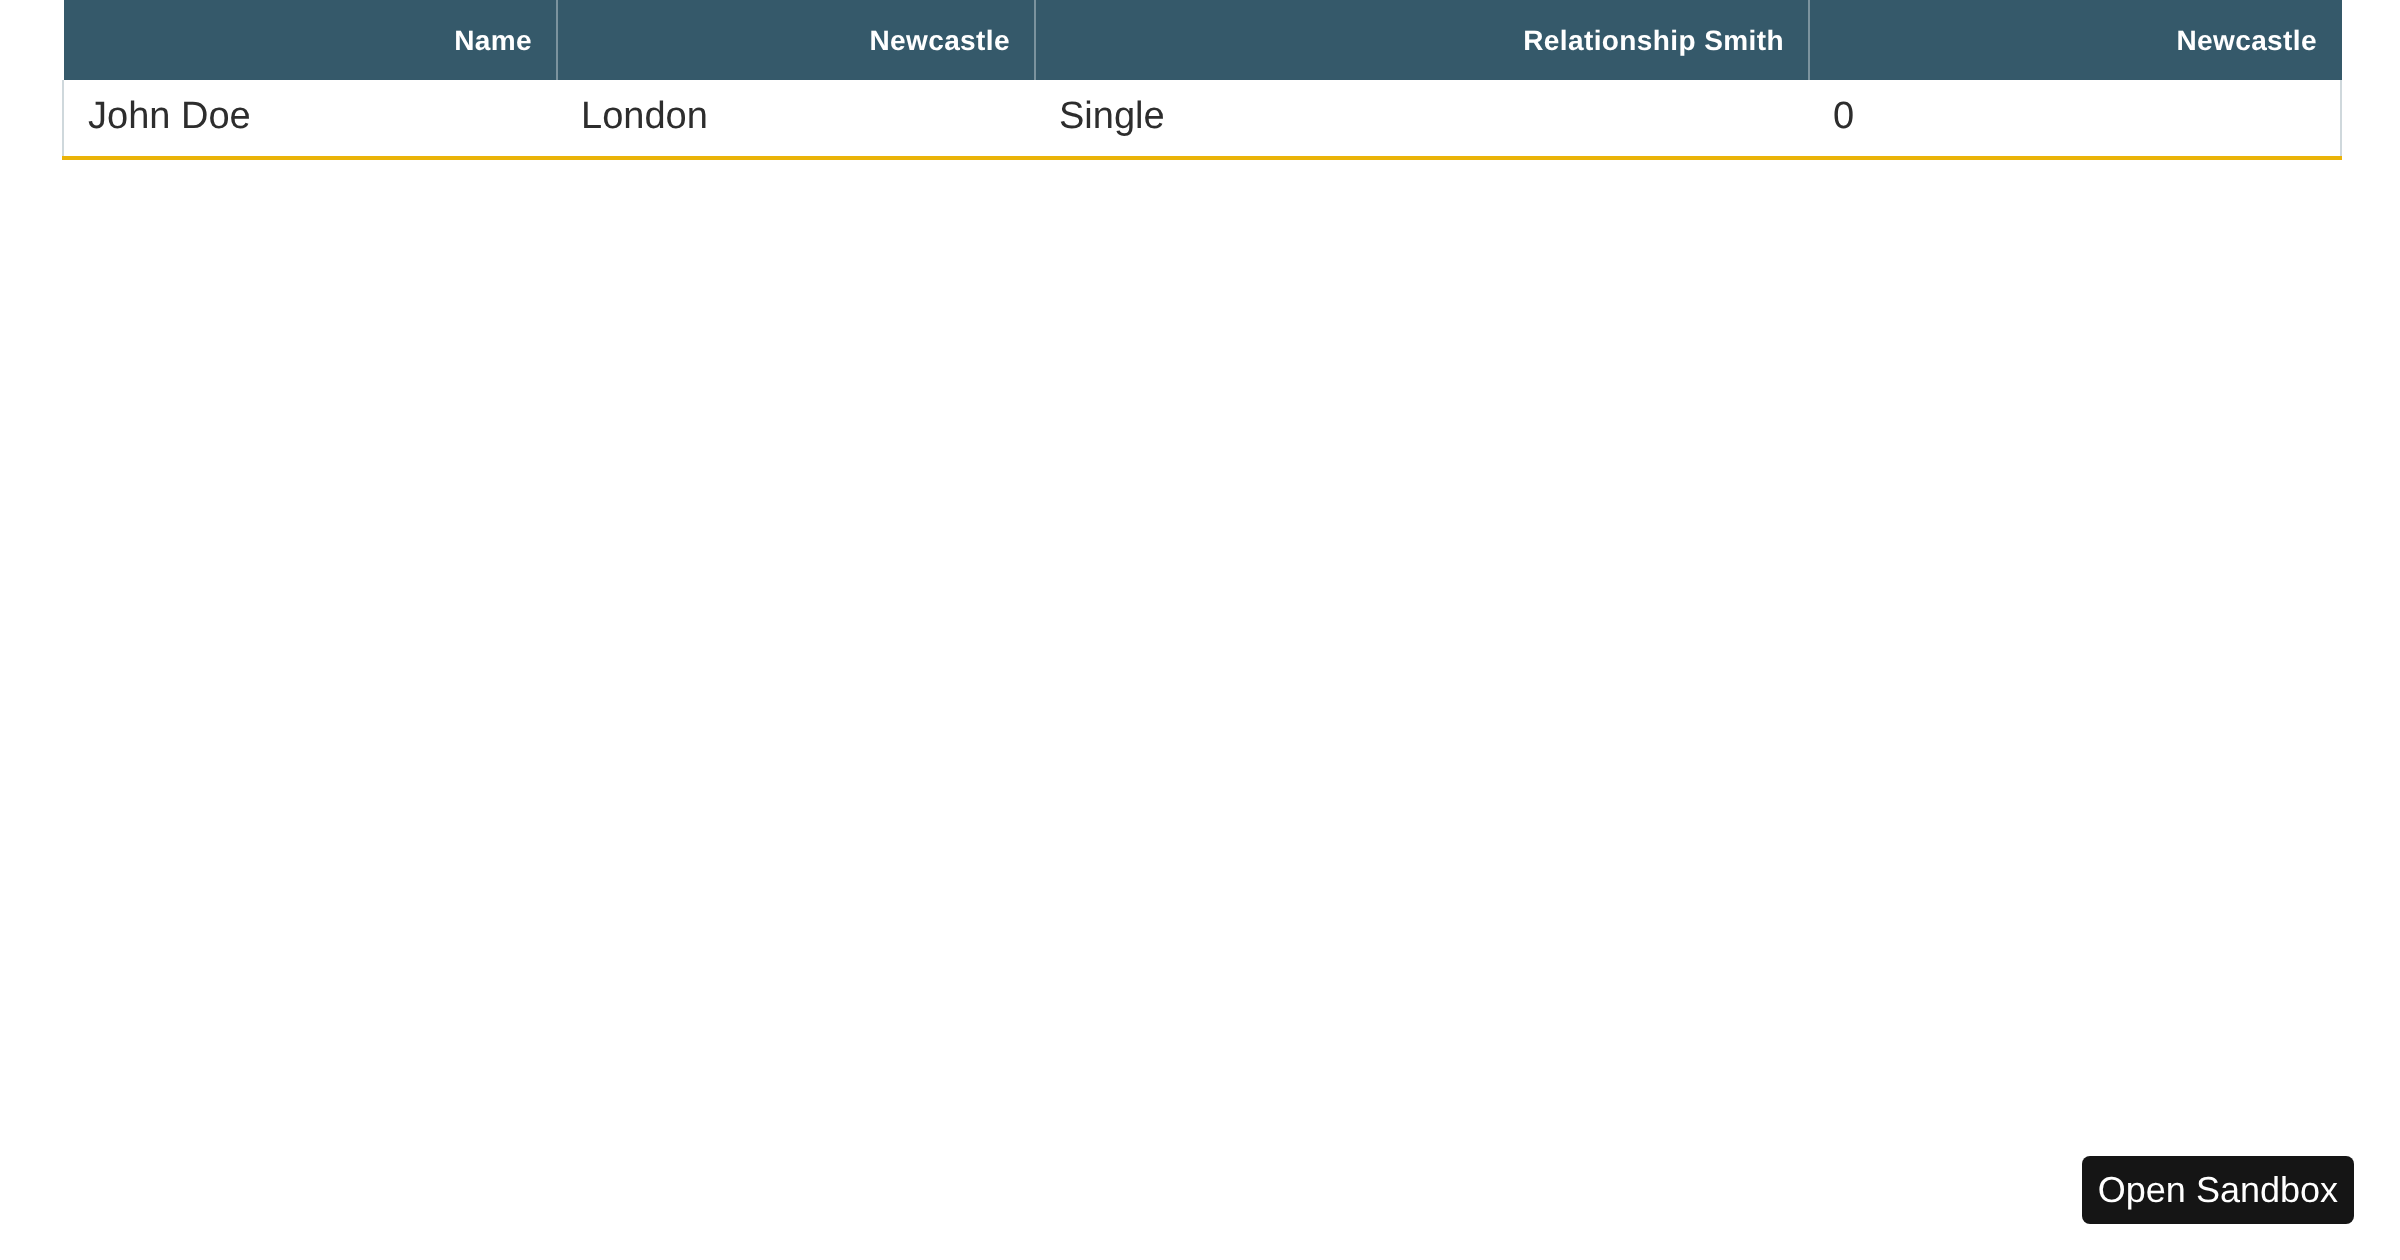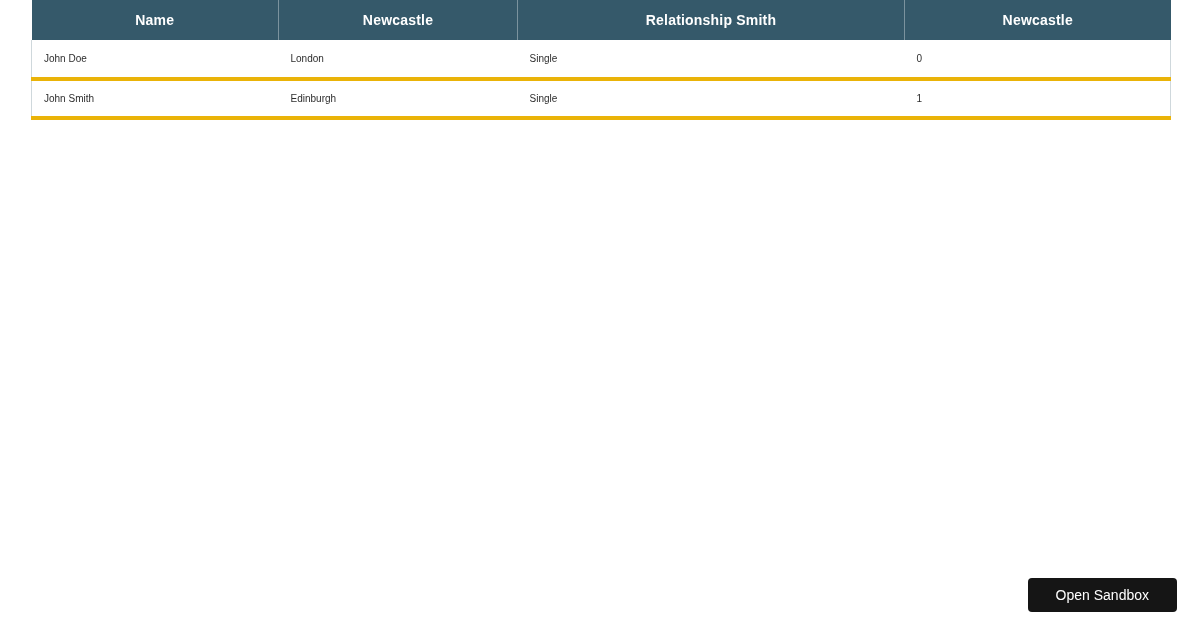--- a/index.html
+++ b/index.html
@@ -28,54 +28,54 @@
   col.c-name   { width: 247px; }
   col.c-loc    { width: 239px; }
   col.c-rel    { width: 387px; }
   col.c-dep    { width: 266px; }
 
   thead th {
     background: #35596a;
     color: #ffffff;
     height: 40px;
     padding: 0 12px;
-    text-align: center;
+    text-align: right;
     font-size: 14px;
     font-weight: 700;
     letter-spacing: 0.2px;
     box-sizing: border-box;
   }
   thead th + th {
     border-left: 1px solid rgba(255,255,255,0.35);
   }
   tbody td {
     height: 39px;
     padding: 0 12px;
-    font-size: 10px;
+    font-size: 19px;
     font-weight: 400;
     color: #2d2d2d;
-    border-bottom: 4px solid #eab308;
+    border-bottom: 2px solid #eab308;
     box-sizing: border-box;
     background: #ffffff;
   }
   tbody td:first-child { border-left: 1px solid #cfd8dc; }
   tbody td:last-child  { border-right: 1px solid #cfd8dc; }
 
   .open-sandbox {
     position: absolute;
     right: 23px;
     bottom: 18px;
     height: 34px;
-    padding: 0 28px;
+    padding: 0 8px;
     background: #151515;
     color: #ffffff;
     border: none;
     border-radius: 4px;
     font-family: "Liberation Sans", sans-serif;
-    font-size: 14px;
+    font-size: 18px;
     line-height: 34px;
     cursor: pointer;
   }
 </style>
 </head>
 <body>
 
 <div class="stage">
 
   <table class="people">
@@ -93,24 +93,18 @@
         <th>Newcastle</th>
       </tr>
     </thead>
     <tbody>
       <tr>
         <td>John Doe</td>
         <td>London</td>
         <td>Single</td>
         <td>0</td>
       </tr>
-      <tr>
-        <td>John Smith</td>
-        <td>Edinburgh</td>
-        <td>Single</td>
-        <td>1</td>
-      </tr>
     </tbody>
   </table>
 
   <button class="open-sandbox">Open Sandbox</button>
 
 </div>
 
 </body></html>

